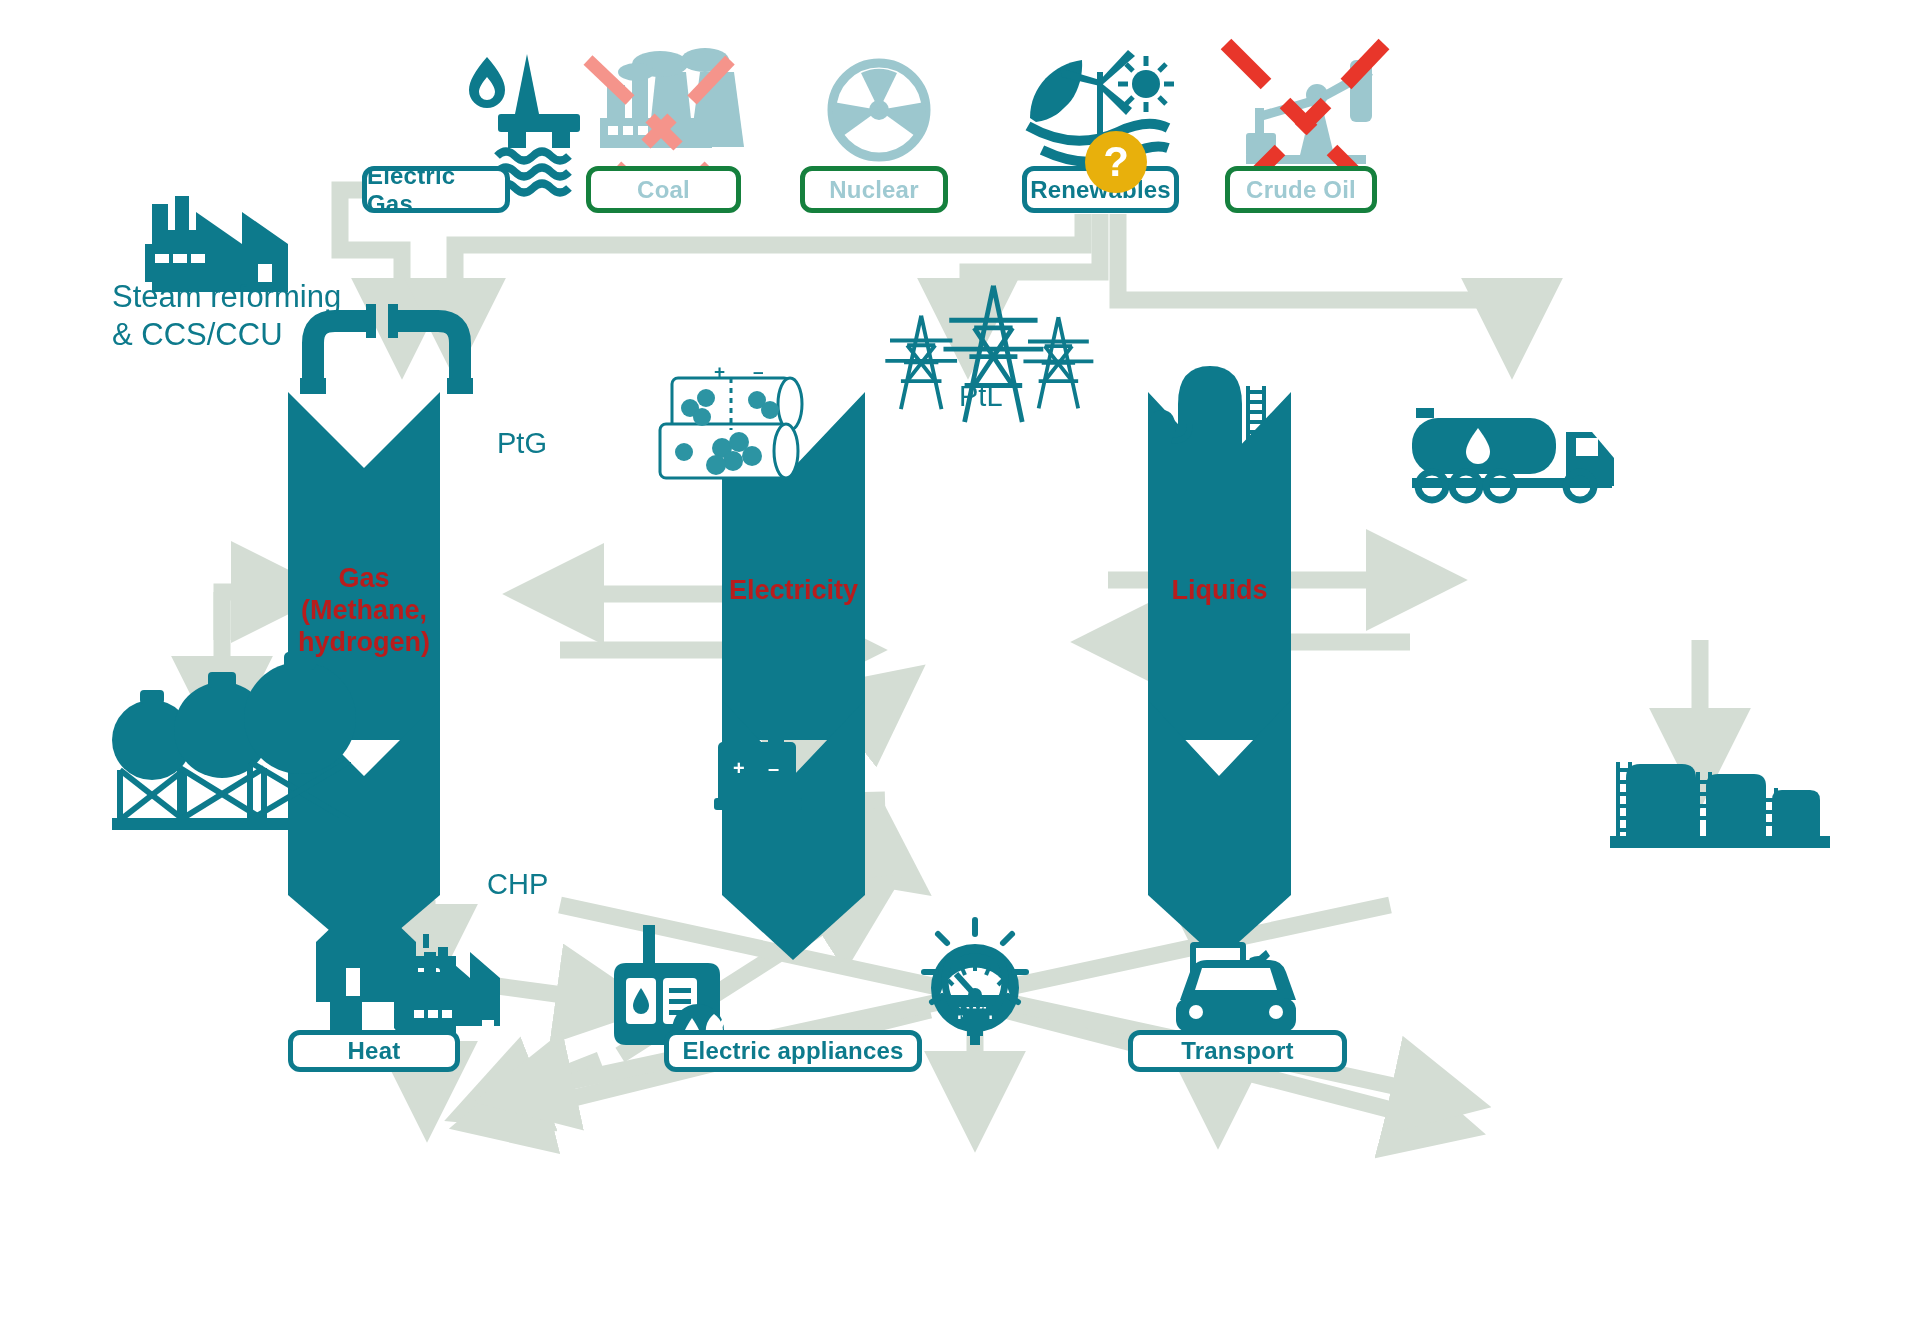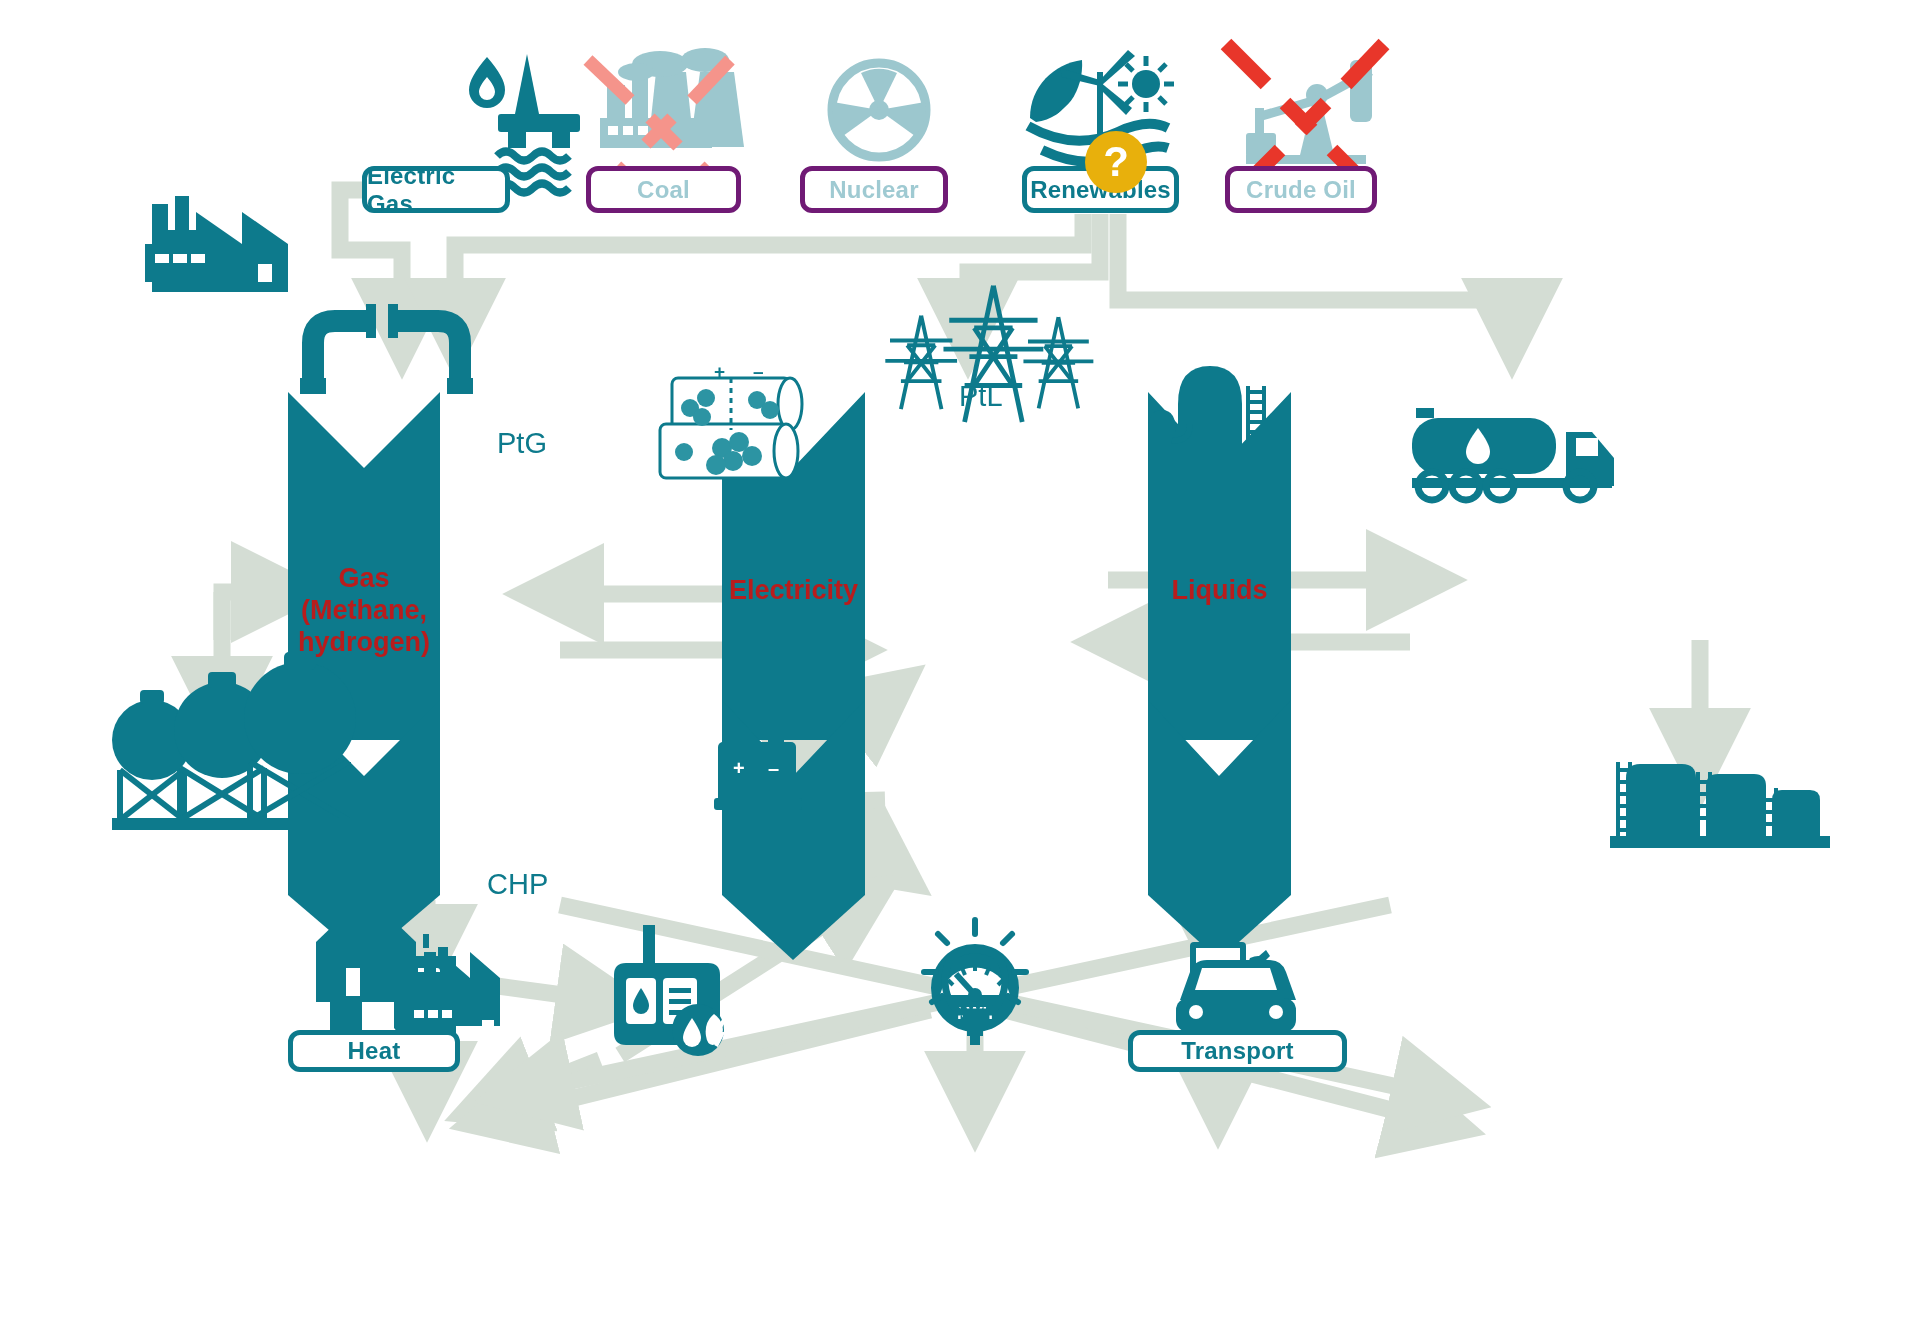--- a/index.html
+++ b/index.html
@@ -7,21 +7,21 @@
   #stage{position:relative;width:1920px;height:1330px;background:#ffffff;overflow:hidden;}
   svg.layer{position:absolute;left:0;top:0;width:1920px;height:1330px;}
   #arrows{z-index:1;}
   #icons{z-index:3;}
   .boxlayer{position:absolute;left:0;top:0;width:1920px;height:1330px;z-index:4;pointer-events:none;}
   .boxlayer > *{pointer-events:auto;}
 
   .pill{position:absolute;box-sizing:border-box;display:flex;align-items:center;justify-content:center;
         background:#ffffff;border-radius:12px;font-weight:bold;letter-spacing:.2px;}
   .pill.active{border:5px solid #0d7a8c;color:#0d7a8c;}
-  .pill.faded{border:5px solid #701a75;color:#9fcad2;}
+  .pill.faded{border:5px solid #15803d;color:#9fcad2;}
   .pill.outcome{border:5px solid #0d7a8c;color:#0d7a8c;}
   .colLabel{position:absolute;color:#b91c1c;font-weight:bold;text-align:center;line-height:1.18;z-index:5;}
 
   .txt{position:absolute;color:#0d7a8c;font-weight:normal;}
   .txt.lg{font-size:31px;line-height:1.22;}
   .txt.md{font-size:29px;margin-top:32px;}
 
   .qbadge{position:absolute;width:62px;height:62px;border-radius:50%;background:#e8b00c;
           color:#ffffff;font-size:42px;font-weight:bold;display:flex;align-items:center;justify-content:center;}
 </style>
@@ -473,30 +473,37 @@
       <div>(Methane,</div>
       <div>hydrogen)</div>
     </div>
     <div class="colLabel" style="left:722px;top:575px;width:143px;font-size:27px;">
       <div>Electricity</div>
     </div>
     <div class="colLabel" style="left:1148px;top:575px;width:143px;font-size:27px;">
       <div>Liquids</div>
     </div>
 
+    <div class="txt lg" style="left:112px;top:278px;">
+      <div>Steam reforming</div>
+      <div>&amp; CCS/CCU</div>
+    </div>
     <div class="txt md" style="left:497px;top:395px;">
       <span>PtG</span>
     </div>
     <div class="txt md" style="left:959px;top:348px;">
       <span>PtL</span>
     </div>
     <div class="txt md" style="left:487px;top:836px;">
       <span>CHP</span>
     </div>
 
     <div class="pill outcome" style="left:288px;top:1030px;width:172px;height:42px;font-size:24px;">
       <span>Heat</span>
     </div>
+    <div class="pill outcome" style="left:664px;top:1030px;width:258px;height:42px;font-size:24px;">
+      <span>Electric appliances</span>
+    </div>
     <div class="pill outcome" style="left:1128px;top:1030px;width:219px;height:42px;font-size:24px;">
       <span>Transport</span>
     </div>
   </div>
 </div>
 
 </body></html>

